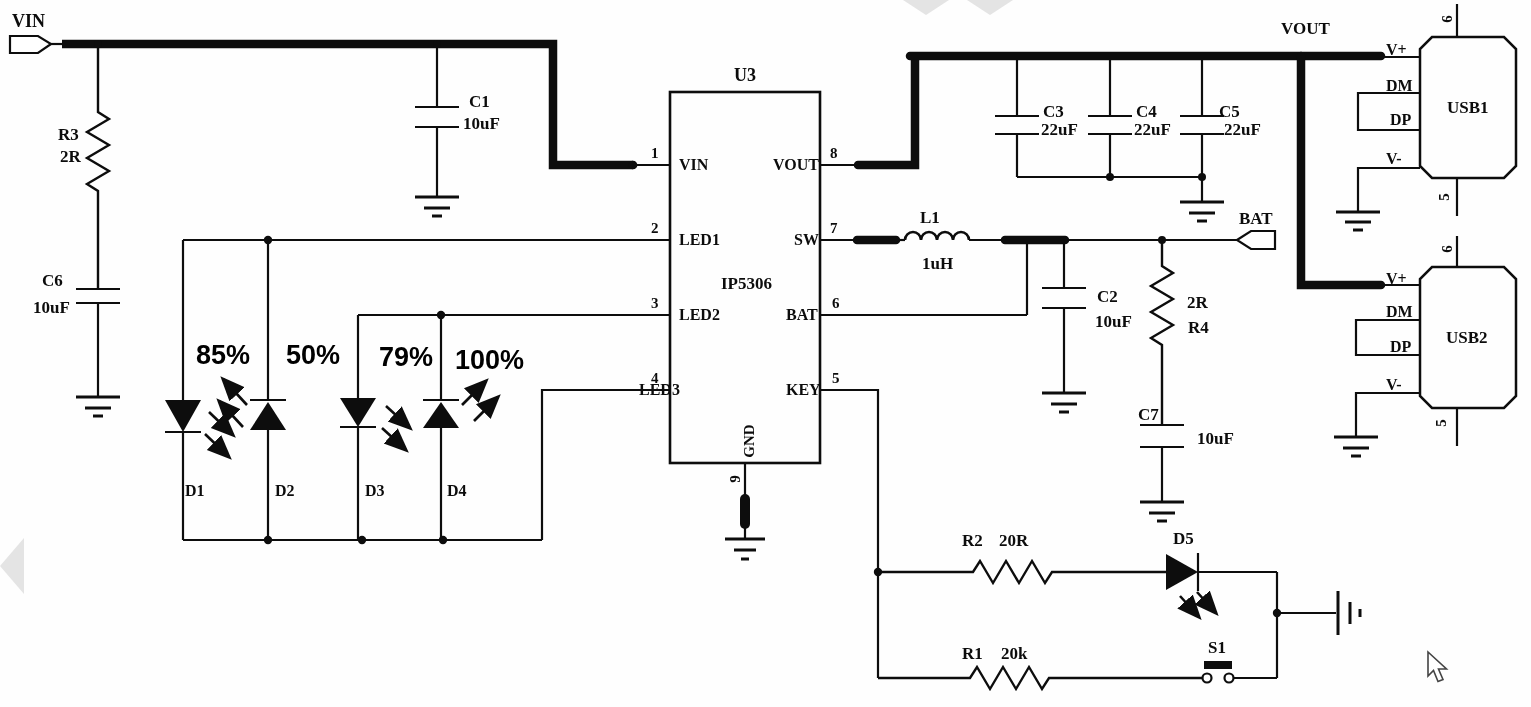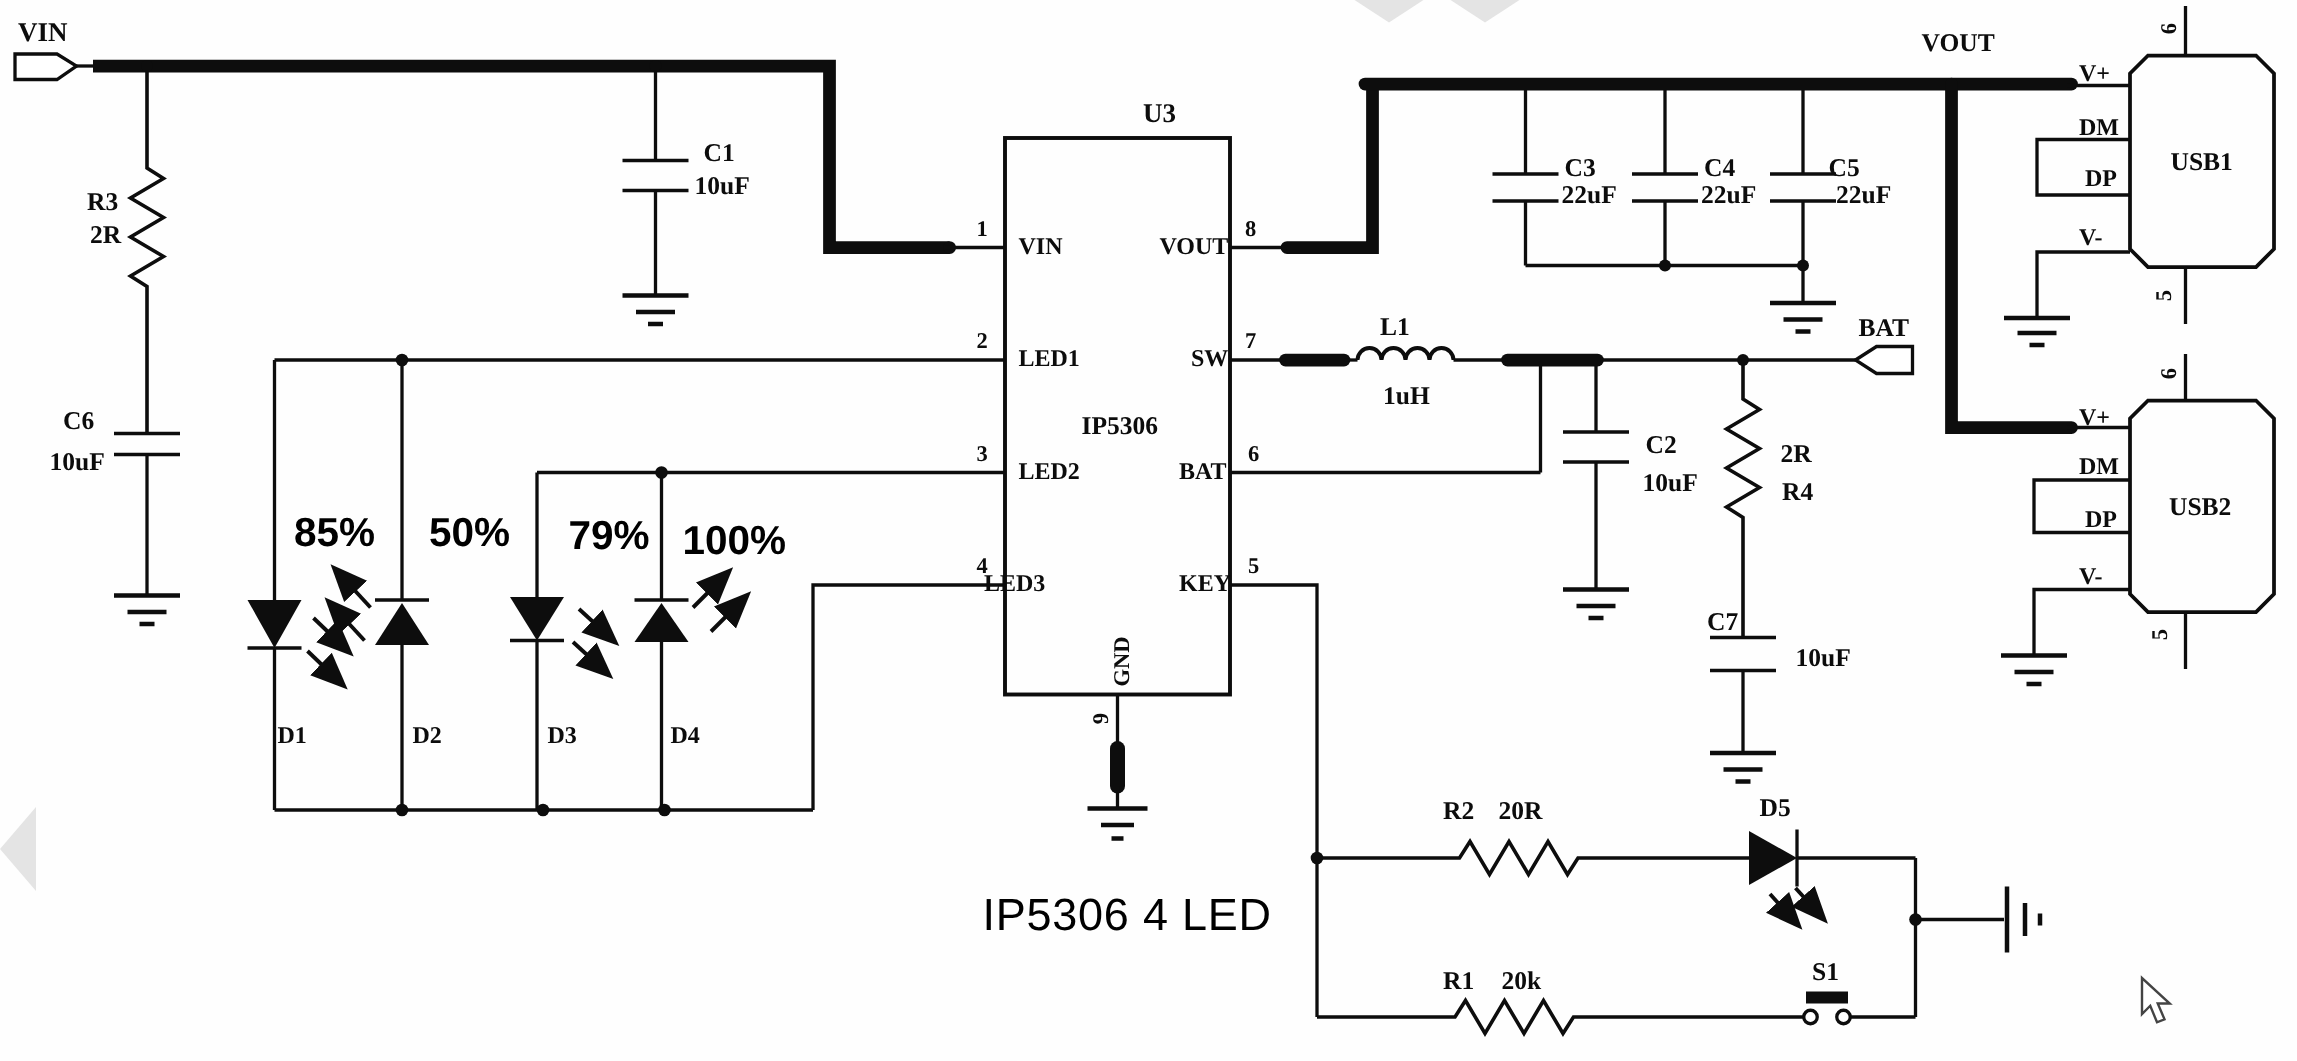--- a/index.html
+++ b/index.html
@@ -175,31 +175,31 @@
   <span class="t" style="left:1281px;top:20px">VOUT</span>
   <span class="t" style="left:1239px;top:210px">BAT</span>
 
   <span class="t" style="left:58px;top:126px">R3</span>
   <span class="t" style="left:60px;top:148px">2R</span>
   <span class="t" style="left:42px;top:272px">C6</span>
   <span class="t" style="left:33px;top:299px">10uF</span>
   <span class="t" style="left:469px;top:93px">C1</span>
   <span class="t" style="left:463px;top:115px">10uF</span>
 
-  <span class="t s18" style="left:762px;top:66px">U3</span>
+  <span class="t s18" style="left:734px;top:66px">U3</span>
   <span class="t" style="left:721px;top:275px">IP5306</span>
 
   <span class="t s15" style="left:651px;top:146px">1</span>
   <span class="t s15" style="left:651px;top:221px">2</span>
   <span class="t s15" style="left:651px;top:296px">3</span>
   <span class="t s15" style="left:651px;top:371px">4</span>
   <span class="t s16" style="left:679px;top:157px">VIN</span>
   <span class="t s16" style="left:679px;top:232px">LED1</span>
   <span class="t s16" style="left:679px;top:307px">LED2</span>
-  <span class="t s16" style="left:656px;top:382px">LED3</span>
+  <span class="t s16" style="left:639px;top:382px">LED3</span>
   <span class="t s15" style="left:830px;top:146px">8</span>
   <span class="t s15" style="left:830px;top:221px">7</span>
   <span class="t s15" style="left:832px;top:296px">6</span>
   <span class="t s15" style="left:832px;top:371px">5</span>
   <span class="t s16" style="left:773px;top:157px">VOUT</span>
   <span class="t s16" style="left:794px;top:232px">SW</span>
   <span class="t s16" style="left:786px;top:307px">BAT</span>
   <span class="t s16" style="left:786px;top:382px">KEY</span>
   <span class="t s15 rc" style="left:749px;top:441px">GND</span>
   <span class="t s15 rc" style="left:735px;top:479px">9</span>
@@ -245,14 +245,13 @@
   <span class="t s15 rc" style="left:1444px;top:197px">5</span>
 
   <span class="t" style="left:1446px;top:329px">USB2</span>
   <span class="t s16" style="left:1386px;top:271px">V+</span>
   <span class="t s16" style="left:1386px;top:304px">DM</span>
   <span class="t s16" style="left:1390px;top:339px">DP</span>
   <span class="t s16" style="left:1386px;top:377px">V-</span>
   <span class="t s15 rc" style="left:1447px;top:249px">6</span>
   <span class="t s15 rc" style="left:1441px;top:423px">5</span>
 
-  <span class="big t" style="left:655px;top:596px">IP5306 4 LED</span>
 </div>
 
 </body></html>

